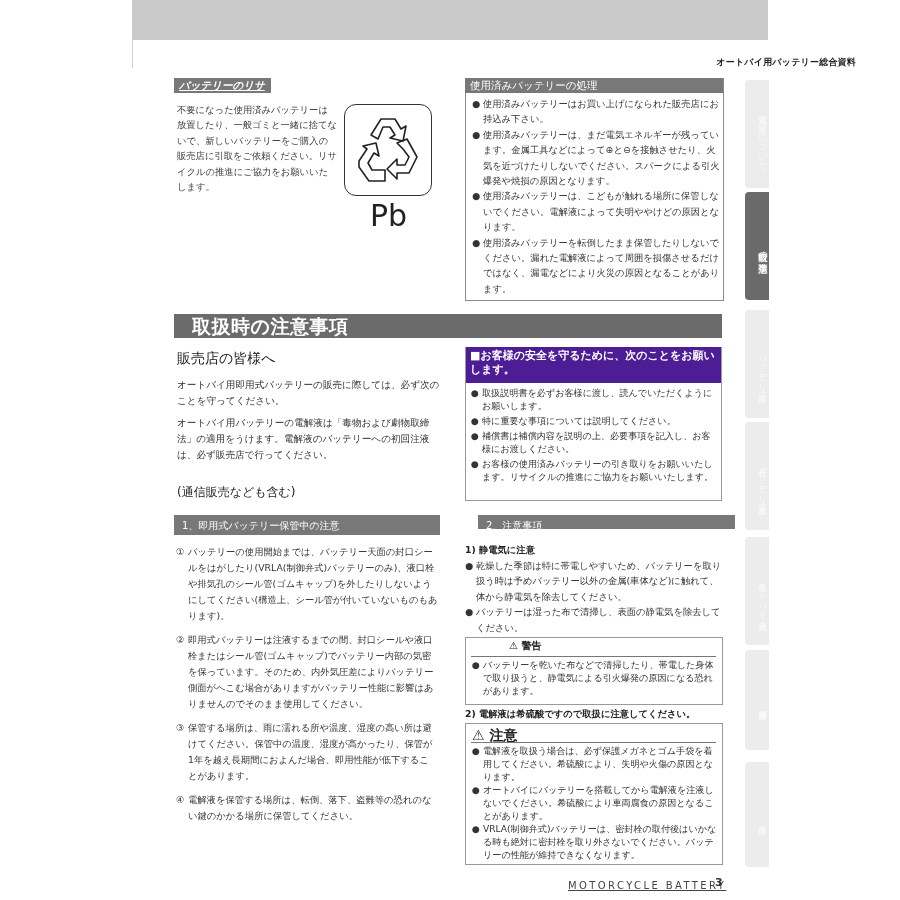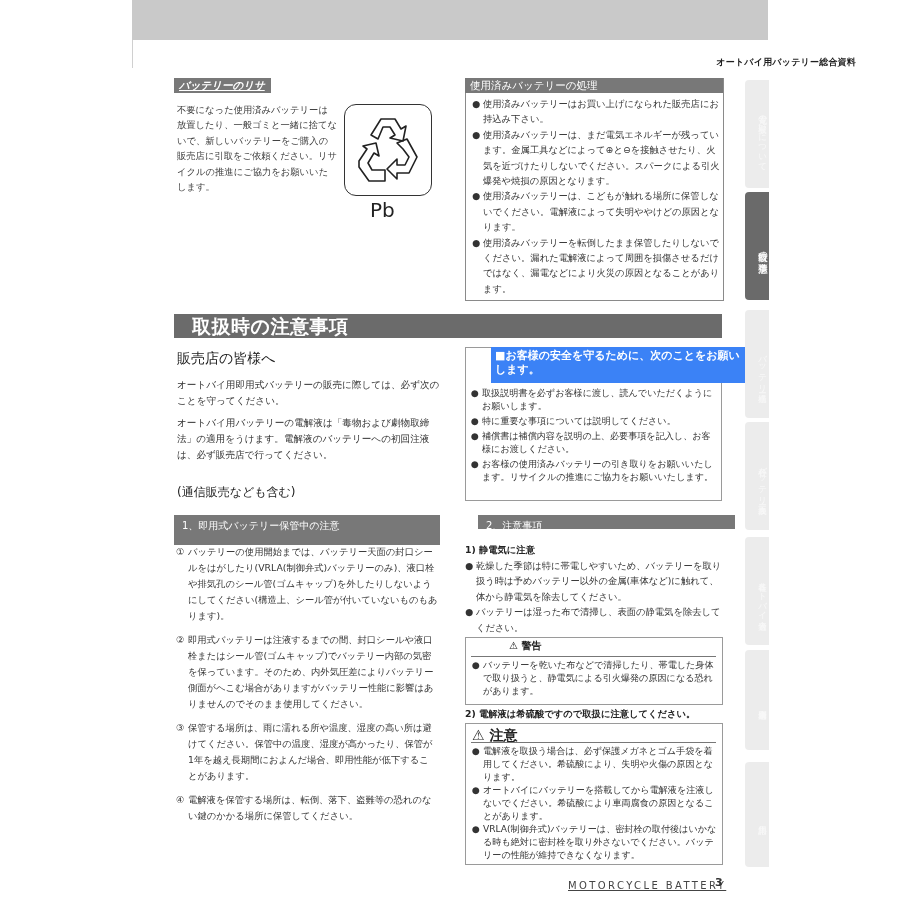--- a/index.html
+++ b/index.html
@@ -10,21 +10,21 @@
   #header-title { right:44px; top:26px; font-size:9px; font-weight:bold; color:#1f1f1f; letter-spacing:0.2px;margin-top:30px; }
   #page-edge { left:132px; top:40px; width:1px; height:28px; background:#d0d0d0; }
 
   .bar { background:#787878; color:#fff; }
   .bar-dark { background:#6b6b6b; color:#fff; }
 
   
   #recycle-head { left:174px; top:78px; width:92px; height:15px; font-size:10.5px; font-weight:bold; line-height:15px; padding-left:5px; font-style:italic;text-decoration:underline; }
   #recycle-text { left:177px; top:102px; width:160px; font-size:9.3px; line-height:15.4px; color:#3a3a3a; }
   #recycle-icon { left:344px; top:104px; width:86px; height:90px; border:1.3px solid #333; border-radius:12px; background:#fff; }
-  #recycle-pb { left:370px; top:198px; font-size:20px; color:#222; }
+  #recycle-pb { left:370px; top:198px; font-size:30px; color:#222; }
 
   
   #disposal-box { left:465px; top:78px; width:257px; height:222px; border:1px solid #8a8a8a; border-top:none; background:#fff; }
   #disposal-head { left:465px; top:78px; width:253px; height:15px; font-size:10.5px; line-height:15px; padding-left:5px; }
   .blist { margin:0; padding:0; list-style:none; }
   .blist li { position:relative; padding-left:11px; }
   .blist li .dot { position:absolute; left:0; top:0; }
   #disposal-list { left:472px; top:96px; width:248px; font-size:9.3px; line-height:15.4px; color:#333; }
 
   
@@ -32,26 +32,26 @@
   #main-banner-text { left:192px; top:313px; font-size:19px; font-weight:bold; color:#fff; letter-spacing:0.5px; line-height:26px; }
 
   
   #dealer-title { left:177px; top:350px; font-size:14px; color:#222; }
   #dealer-p1 { left:177px; top:377px; width:270px; font-size:9.6px; line-height:16px; color:#333; }
   #dealer-p2 { left:177px; top:415px; width:270px; font-size:9.6px; line-height:16px; color:#333; }
   #dealer-p3 { left:177px; top:484px; font-size:12px; color:#222; }
 
   
   #safety-box { left:465px; top:347px; width:255px; height:152px; border:1px solid #9a9a9a; }
-  #safety-head { left:491px; top:347px; width:247px; height:32px; padding:2px 4px; font-size:11px; font-weight:bold; line-height:14px; background:#3b82f6; color:#fff; }
+  #safety-head { left:466px; top:347px; width:247px; height:32px; padding:2px 4px; font-size:11px; font-weight:bold; line-height:14px; background:#4c1d95; color:#fff; }
   #safety-list { left:471px; top:387px; width:246px; font-size:9.1px; line-height:13px; color:#333; }
   #safety-list li { margin-bottom:2px; }
 
   
-  #s1-head { left:174px; top:515px; width:258px; height:30px; font-size:10px; line-height:22px; padding-left:8px; }
+  #s1-head { left:174px; top:515px; width:258px; height:20px; font-size:10px; line-height:22px; padding-left:8px; }
   #s1-list { left:176px; top:544px; width:262px; font-size:9.3px; line-height:16px; color:#333; }
   #s1-list li { position:relative; padding-left:12px; margin-bottom:8px; }
   #s1-list li .num { position:absolute; left:0; top:0; }
 
   
   #s2-head { left:478px; top:515px; width:249px; height:14px; font-size:10px; line-height:22px; padding-left:8px; }
   #s2-sub1 { left:465px; top:544px; font-size:9.3px; font-weight:bold; color:#222; }
   #s2-list1 { left:465px; top:558px; width:258px; font-size:9.3px; line-height:15.4px; color:#333; }
   #warn-box { left:465px; top:637px; width:256px; height:66px; border:1px solid #9a9a9a; background:#fff; }
   #warn-title { left:472px; top:639px; font-size:10px; font-weight:bold; color:#222;margin-left:37px; }

